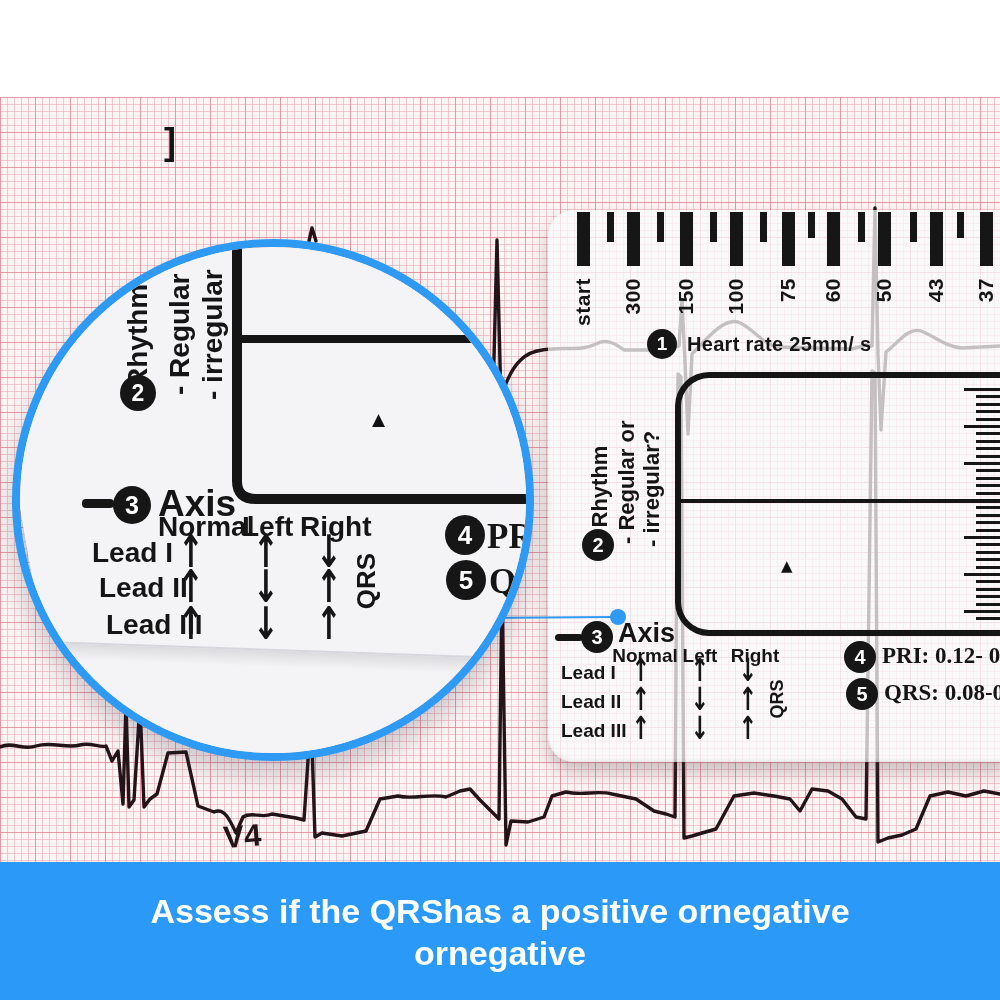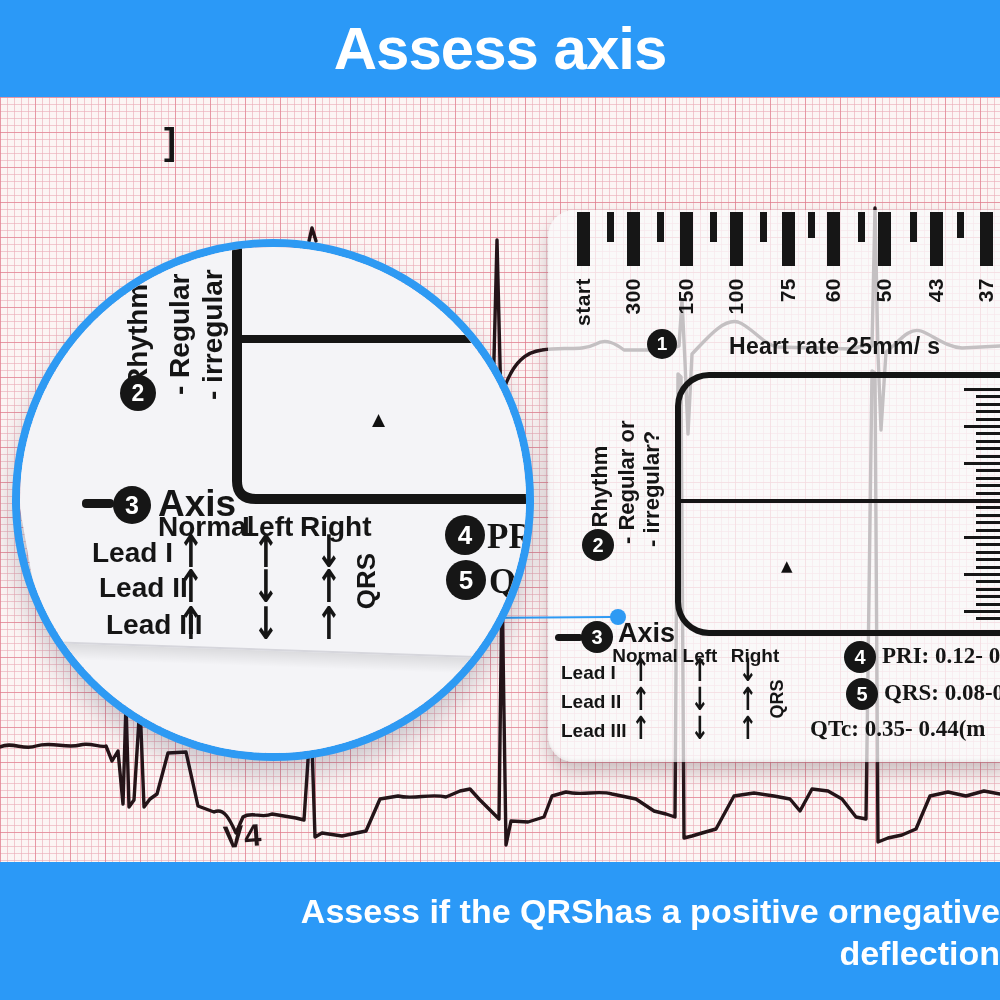--- a/index.html
+++ b/index.html
@@ -3,21 +3,21 @@
 <meta charset="utf-8">
 <style>
   html,body{margin:0;padding:0;background:#fff;}
   .canvas{position:relative;width:1000px;height:1000px;overflow:hidden;background:#fff;
     font-family:"Liberation Sans",sans-serif;color:#151515;}
   
   .banner{position:absolute;left:0;width:1000px;background:#2b99f7;color:#fff;display:flex;
     flex-direction:column;align-items:center;justify-content:center;}
   .banner.top{top:0;height:97px;}
   .banner.top h1{margin:0;font-size:60px;font-weight:bold;letter-spacing:-1px;}
-  .banner.bottom{top:862px;height:138px;justify-content:flex-start;padding-top:28px;box-sizing:border-box;align-items:flex-end;}
+  .banner.bottom{top:862px;height:138px;justify-content:flex-start;padding-top:28px;box-sizing:border-box;}
   .banner.bottom div{font-size:34px;font-weight:bold;line-height:42px;}
   
   .grid-bg{background-color:#fcf5f4;background-image:
     linear-gradient(to right, rgba(224,120,138,.6) 1.4px, transparent 1.4px),
     linear-gradient(to bottom, rgba(224,120,138,.6) 1.4px, transparent 1.4px),
     linear-gradient(to right, rgba(236,175,186,.65) 1px, transparent 1px),
     linear-gradient(to bottom, rgba(236,175,186,.65) 1px, transparent 1px);
     background-size:35px 35px,35px 35px,7px 7px,7px 7px;}
   .paper{position:absolute;left:0;top:97px;width:1000px;height:765px;overflow:hidden;}
   .trace-svg,.callout-svg{position:absolute;left:0;top:0;pointer-events:none;}
@@ -28,21 +28,21 @@
     background:rgba(250,249,251,.75);border-radius:26px 0 0 26px;
     box-shadow:0 10px 18px rgba(90,60,70,.30), inset 0 -2px 3px rgba(0,0,0,.06);overflow:hidden;}
   .bars i{position:absolute;top:2px;background:#161616;display:block;}
   .slabel{position:absolute;top:92px;width:64px;height:16px;line-height:16px;transform:rotate(-90deg);
     font-weight:bold;font-size:21px;text-align:right;letter-spacing:.5px;}
   .badge{position:absolute;background:#161616;color:#fff;border-radius:50%;display:flex;
     align-items:center;justify-content:center;font-weight:bold;z-index:4;}
   .b30{width:30px;height:30px;font-size:19px;} .b32{width:32px;height:32px;font-size:20px;}
   .b36{width:36px;height:36px;font-size:23px;} .b38{width:38px;height:38px;font-size:25px;}
   .b40{width:40px;height:40px;font-size:26px;}
-  .s1label{position:absolute;left:139px;top:123px;font-size:23px;font-weight:bold;white-space:nowrap;letter-spacing:.3px;margin-left:42px;}
+  .s1label{position:absolute;left:139px;top:123px;font-size:20px;font-weight:bold;white-space:nowrap;letter-spacing:.3px;}
   .window{position:absolute;left:127px;top:162px;right:-8px;height:252px;border:6px solid #151515;
     border-right:none;border-radius:34px 0 0 34px;}
   .midline{position:absolute;left:-2px;right:0;top:121px;height:4px;background:#151515;}
   .ticks-s{position:absolute;right:10px;top:10px;height:232px;width:30px;
     background:repeating-linear-gradient(to bottom,#161616 0 3px,transparent 3px 7.4px);}
   .ticks-l{position:absolute;right:10px;top:10px;height:232px;width:42px;
     background:repeating-linear-gradient(to bottom,#161616 0 3.2px,transparent 3.2px 37px);}
   .tri{position:absolute;color:#111;font-family:"DejaVu Sans",sans-serif;line-height:1;}
   .vtext{position:absolute;height:24px;line-height:24px;transform:rotate(-90deg);font-weight:bold;
     font-size:22px;white-space:nowrap;text-align:left;}
@@ -67,23 +67,20 @@
   .mag .badge{z-index:4;}
   .mvtext{position:absolute;height:30px;line-height:30px;transform:rotate(-90deg);font-weight:bold;
     font-size:28px;white-space:nowrap;text-align:left;z-index:3;}
   .magz{z-index:3;}
 </style>
 </head>
 <body>
 
 <div class="canvas">
 
-  <div class="banner top">
-    <h1>Assess axis</h1>
-  </div>
 
   <div class="paper grid-bg">
 
     <svg class="trace-svg" width="1000" height="765" viewBox="0 97 1000 765">
       <g fill="none" stroke="#241418" stroke-width="3.4" stroke-linejoin="round" stroke-linecap="round">
         <path d="M 488 396 L 493 398 L 497 240 L 501 404 L 505 386
           C 514 362 526 352 542 350 C 564 346 580 352 596 344 C 606 338 616 344 624 350 L 658 350
           L 674 348 L 679 346 L 682 300 L 685 362 L 688 434 L 692 354 C 704 342 722 318 738 322
           C 752 327 762 344 778 347 L 852 349 L 866 345 L 872 346 L 875 208 L 878 354 L 881 430
           L 886 352 C 898 343 908 327 921 331 C 934 336 946 347 962 348 L 1000 346"></path>
@@ -176,21 +173,20 @@
       <span class="arr" style="left:78px;top:506px;width:30px;font-size:22px">↑</span>
       <span class="arr" style="left:137px;top:506px;width:30px;font-size:22px">↓</span>
       <span class="arr" style="left:185px;top:506px;width:30px;font-size:22px">↑</span>
 
       <span class="rot" style="left:205px;top:480px;width:46px;height:18px;font-size:18px">QRS</span>
 
       <span class="badge b32" style="left:296px;top:431px">4</span>
       <span class="steplabel" style="left:334px;top:433px;font-size:23px">PRI: 0.12- 0.</span>
       <span class="badge b32" style="left:298px;top:468px">5</span>
       <span class="steplabel" style="left:336px;top:470px;font-size:23px">QRS: 0.08-0</span>
-      <span class="steplabel" style="left:262px;top:506px;font-size:23px">QTc: 0.35- 0.44(m</span>
     </div>
 
     <svg class="callout-svg" width="1000" height="765" viewBox="0 97 1000 765">
       <line x1="468" y1="618" x2="612" y2="617" stroke="#2e9af3" stroke-width="2"></line>
       <circle cx="618" cy="617" r="8" fill="#2e9af3"></circle>
     </svg>
 
     <div class="magnifier grid-bg mag">
       <div class="mag-surface"></div>
       <div class="mag-edge"></div>
@@ -234,16 +230,16 @@
       <span class="badge b40" style="left:425px;top:268px">4</span>
       <span class="steplabel magz" style="left:467px;top:270px;font-size:35px">PR</span>
       <span class="badge b40" style="left:426px;top:313px">5</span>
       <span class="steplabel magz" style="left:469px;top:315px;font-size:35px">Q</span>
     </div>
 
   </div>
 
   <div class="banner bottom">
     <div>Assess if the QRShas a positive ornegative</div>
-    <div>deflection</div>
+    <div>ornegative</div>
   </div>
 
 </div>
 
 </body></html>

